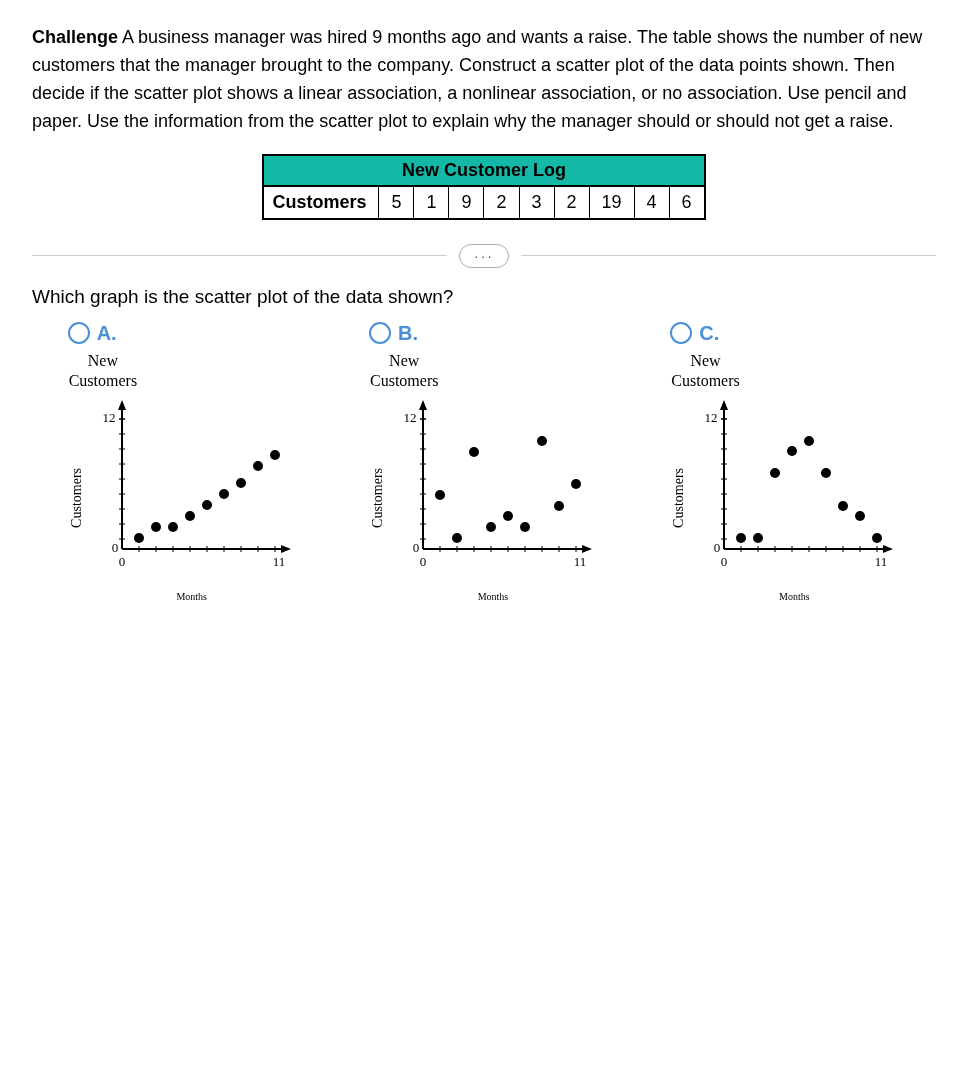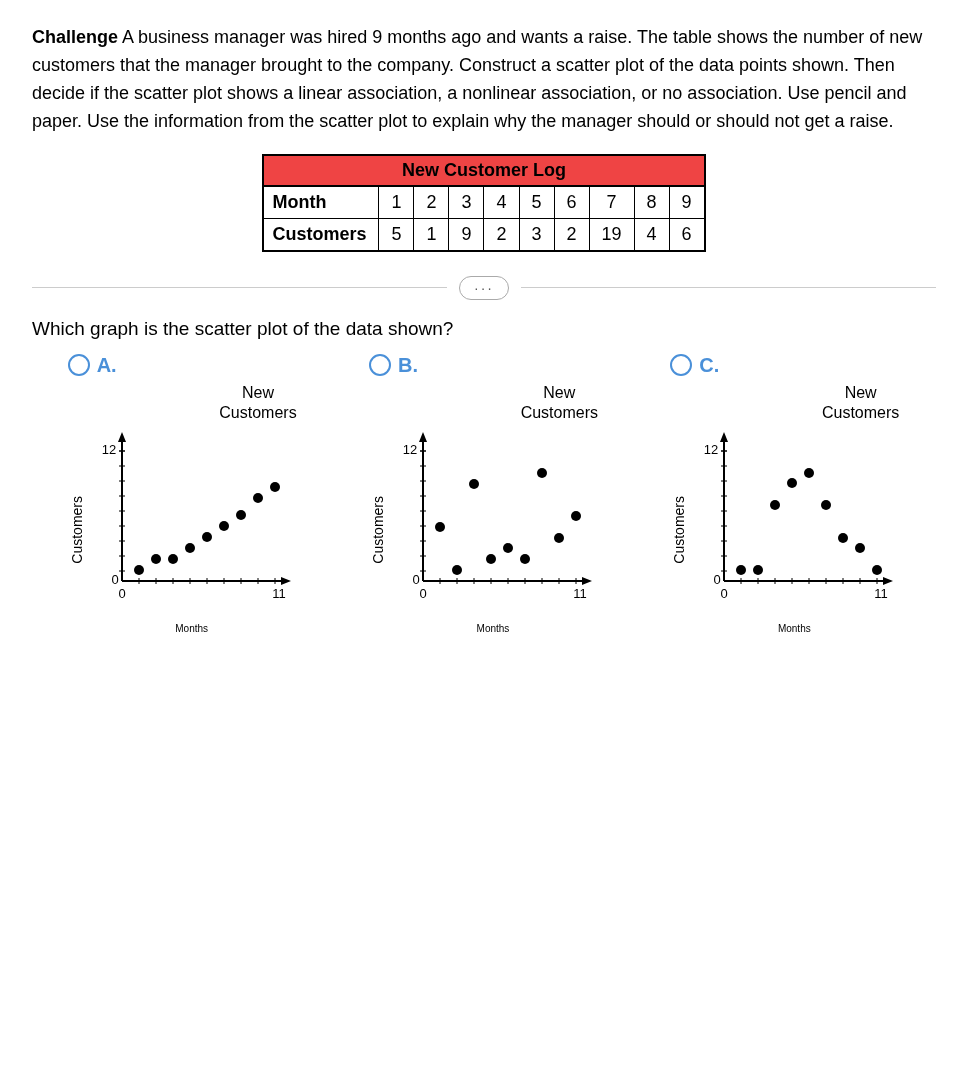--- a/index.html
+++ b/index.html
@@ -28,21 +28,21 @@
       border-collapse: collapse;
       border: 2.5px solid #000;
     }
     table caption {
       font-weight: bold;
       font-size: 18px;
       border: 2.5px solid #000;
       border-bottom: none;
       padding: 4px 20px;
       text-align: center;
-      background: #ef4444;
+      background: #14b8a6;
     }
     table th, table td {
       border: 1.5px solid #000;
       padding: 5px 12px;
       text-align: center;
       font-size: 18px;
     }
     table th.row-header {
       font-weight: bold;
       text-align: left;
@@ -107,21 +107,22 @@
     }
     .option-letter {
       font-weight: bold;
       font-size: 20px;
       color: #4a90d9;
     }
     
     .scatter-wrap {
       display: flex;
       flex-direction: column;
-      align-items: flex-end;
+      align-items: flex-start;
+      font-family: Liberation Serif, serif;
     }
     .scatter-title {
       font-size: 16px;
       text-align: center;
       margin-bottom: 2px;
       line-height: 1.3;
     }
     .scatter-svg-container {
       display: flex;
       align-items: center;
@@ -145,32 +146,20 @@
 <body>
 
 <div class="challenge-text">
   <strong>Challenge</strong><span> A business manager was hired 9 months ago and wants a raise. The table shows the number of new customers that the manager brought to the company. Construct a scatter plot of the data points shown. Then decide if the scatter plot shows a linear association, a nonlinear association, or no association. Use pencil and paper. Use the information from the scatter plot to explain why the manager should or should not get a raise.</span>
 </div>
 
 <div class="table-container">
   <table>
     <caption>New Customer Log</caption>
     <tbody>
-        <tr>
-      <th class="row-header">Month</th>
-      <td>1</td>
-      <td>2</td>
-      <td>3</td>
-      <td>4</td>
-      <td>5</td>
-      <td>6</td>
-      <td>7</td>
-      <td>8</td>
-      <td>9</td>
-    </tr>
     <tr>
       <th class="row-header">Customers</th>
       <td>5</td>
       <td>1</td>
       <td>9</td>
       <td>2</td>
       <td>3</td>
       <td>2</td>
       <td>19</td>
       <td>4</td>

